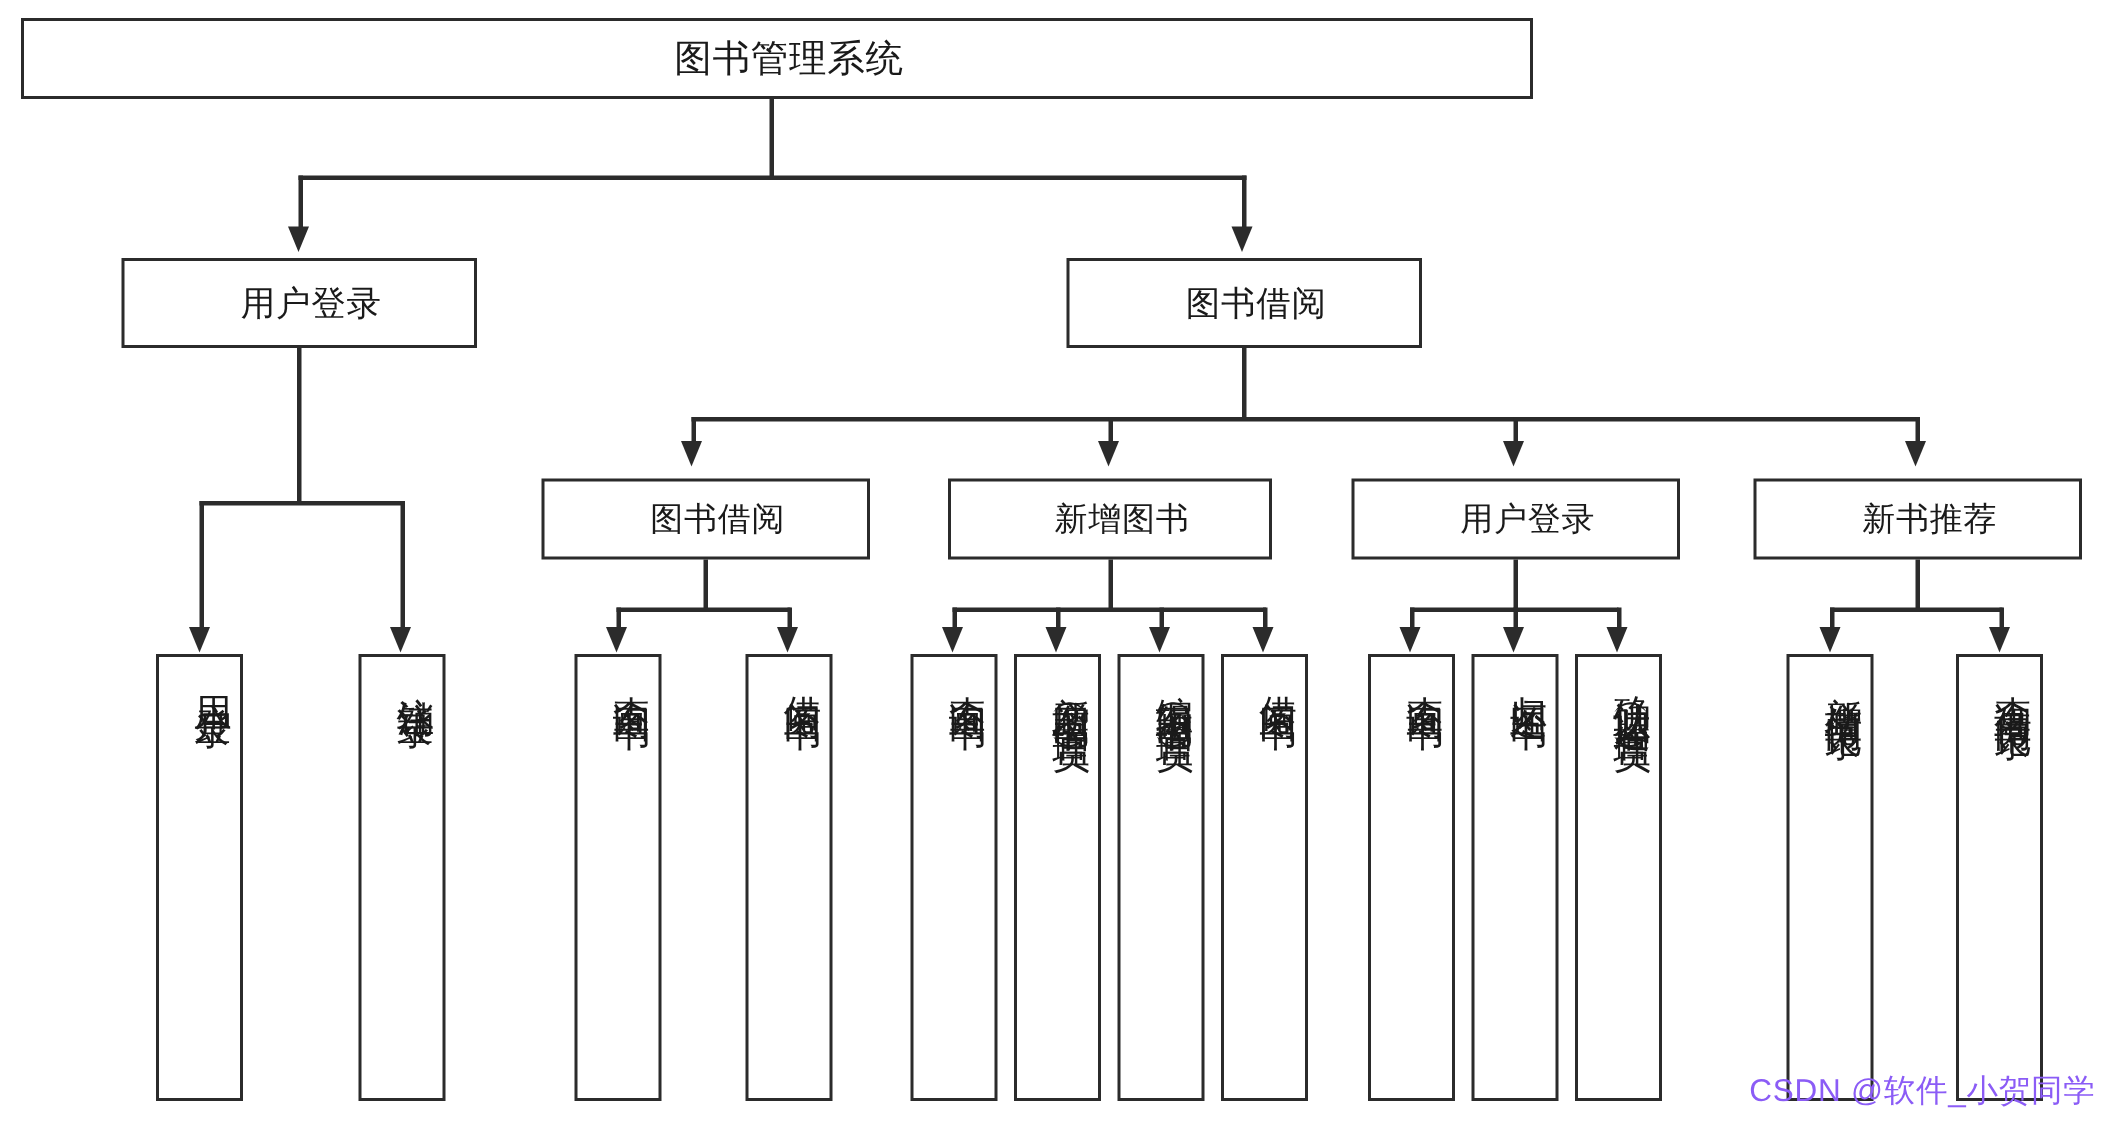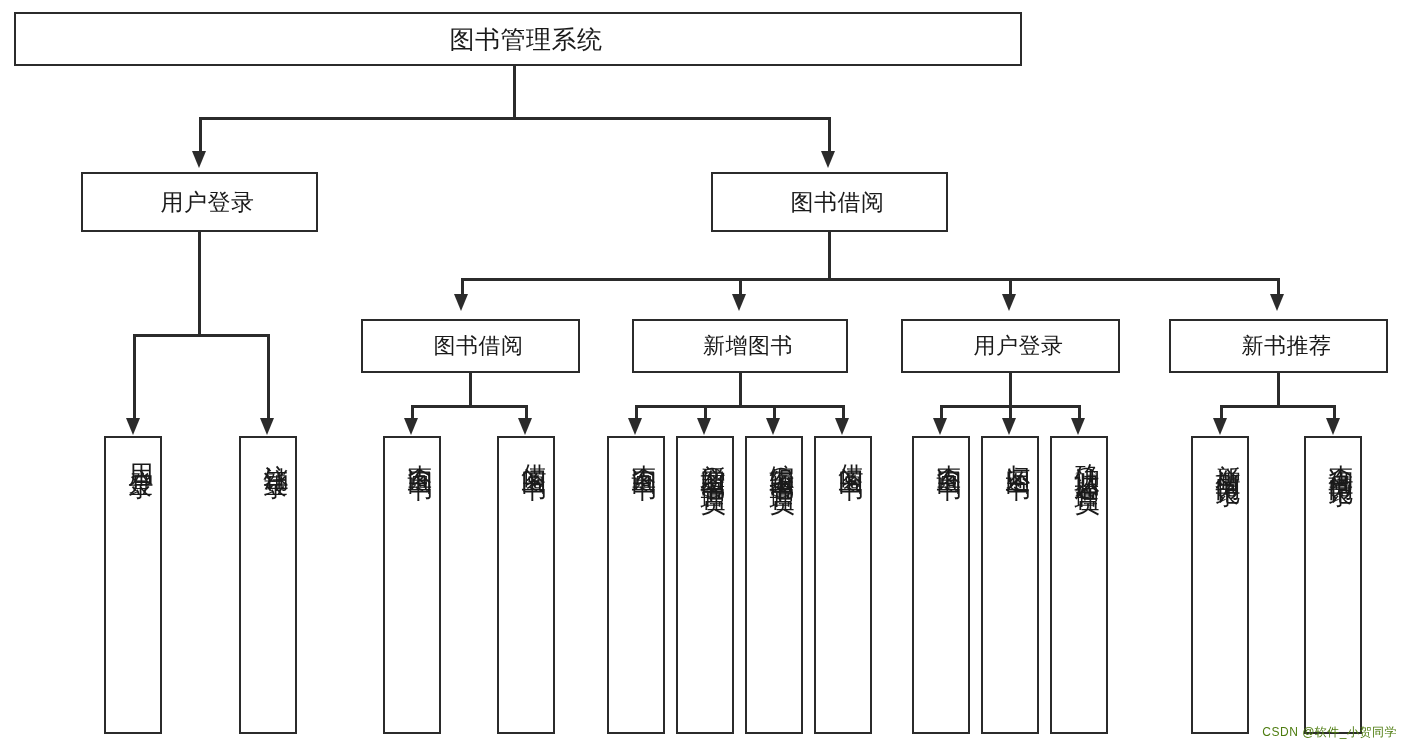--- a/index.html
+++ b/index.html
@@ -70,22 +70,22 @@
     width:0;height:0;
     border-left:7px solid transparent;
     border-right:7px solid transparent;
     border-top:17px solid #2b2b2b;
   }
   
   #watermark{
     position:absolute;
     right:8px;
     bottom:6px;
-    font-size:12px;
-    color:#4d7c0f;
+    font-size:21px;
+    color:#8b5cf6;
     letter-spacing:0.5px;
     white-space:nowrap;
     pointer-events:none;
   }
 </style>
 </head>
 <body>
 
 <div id="stage">
 

